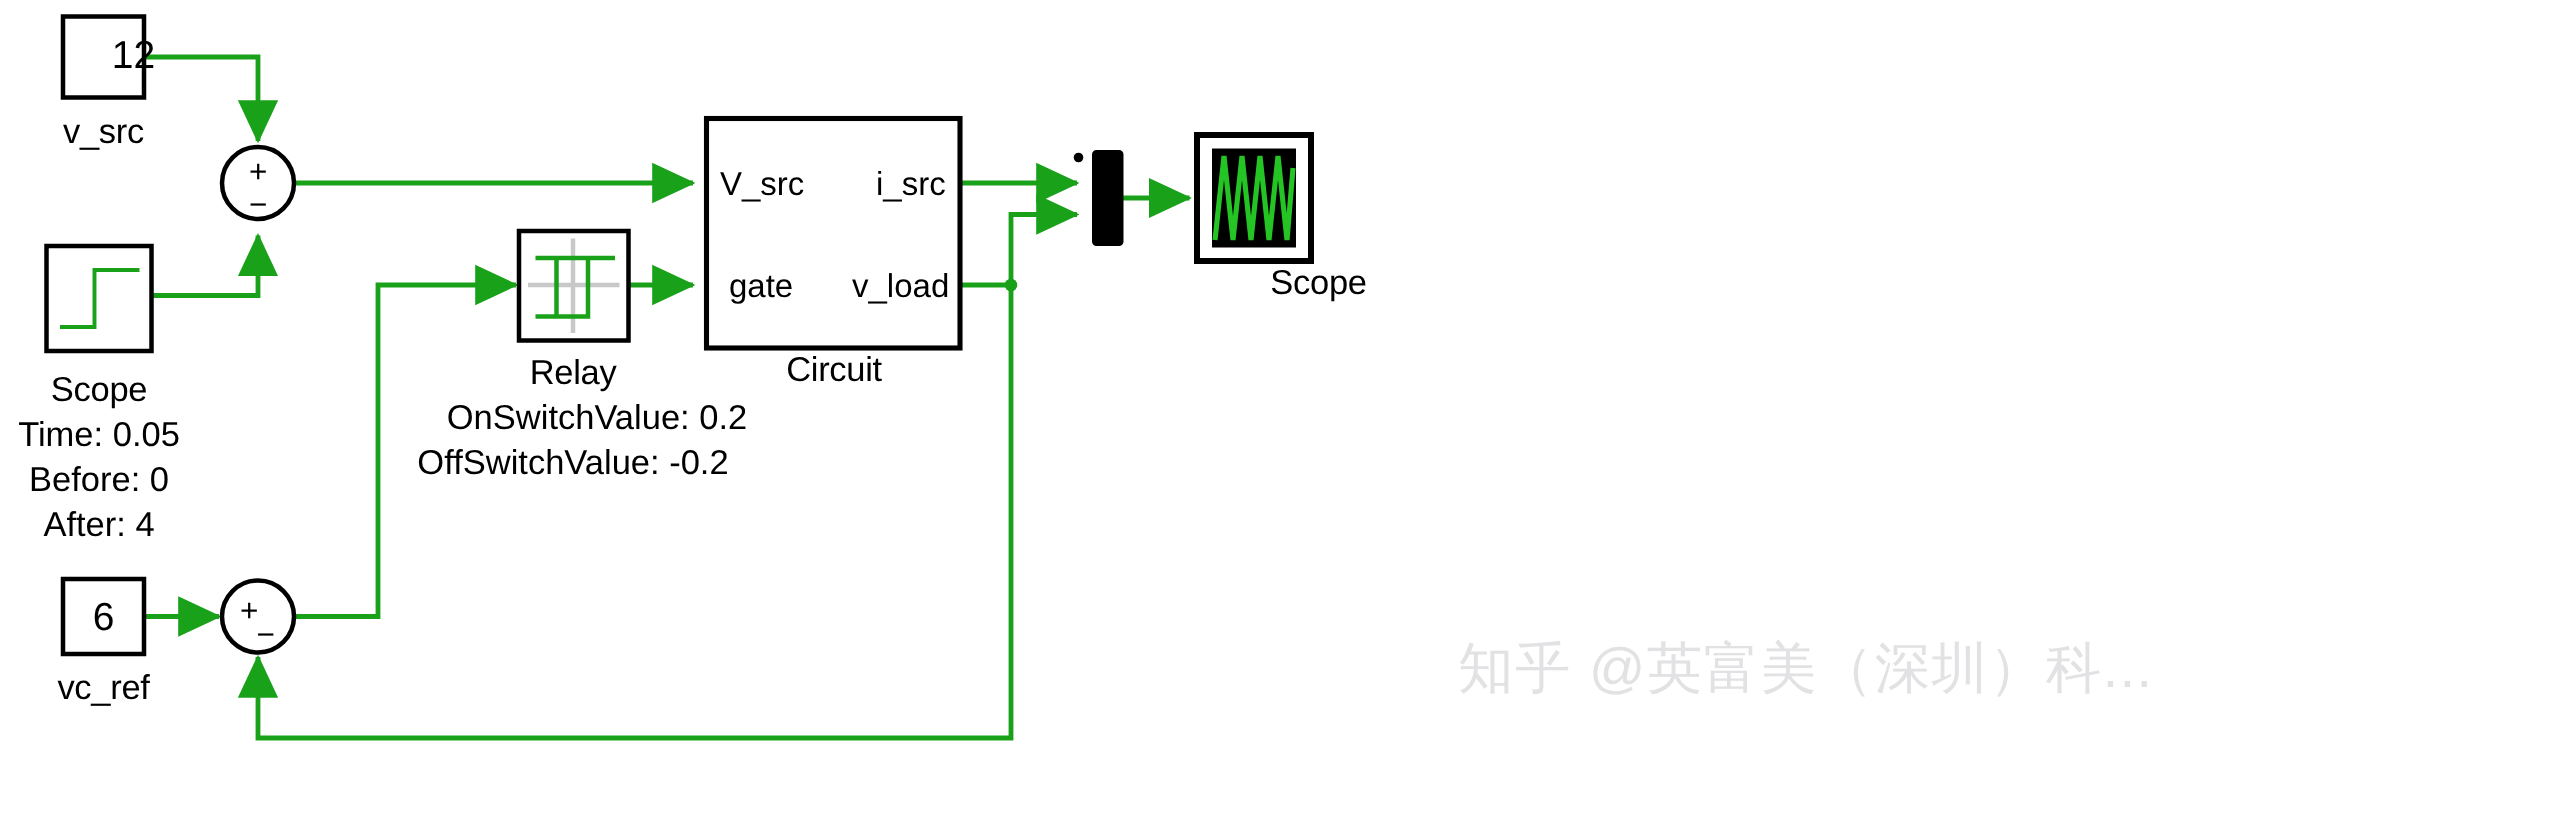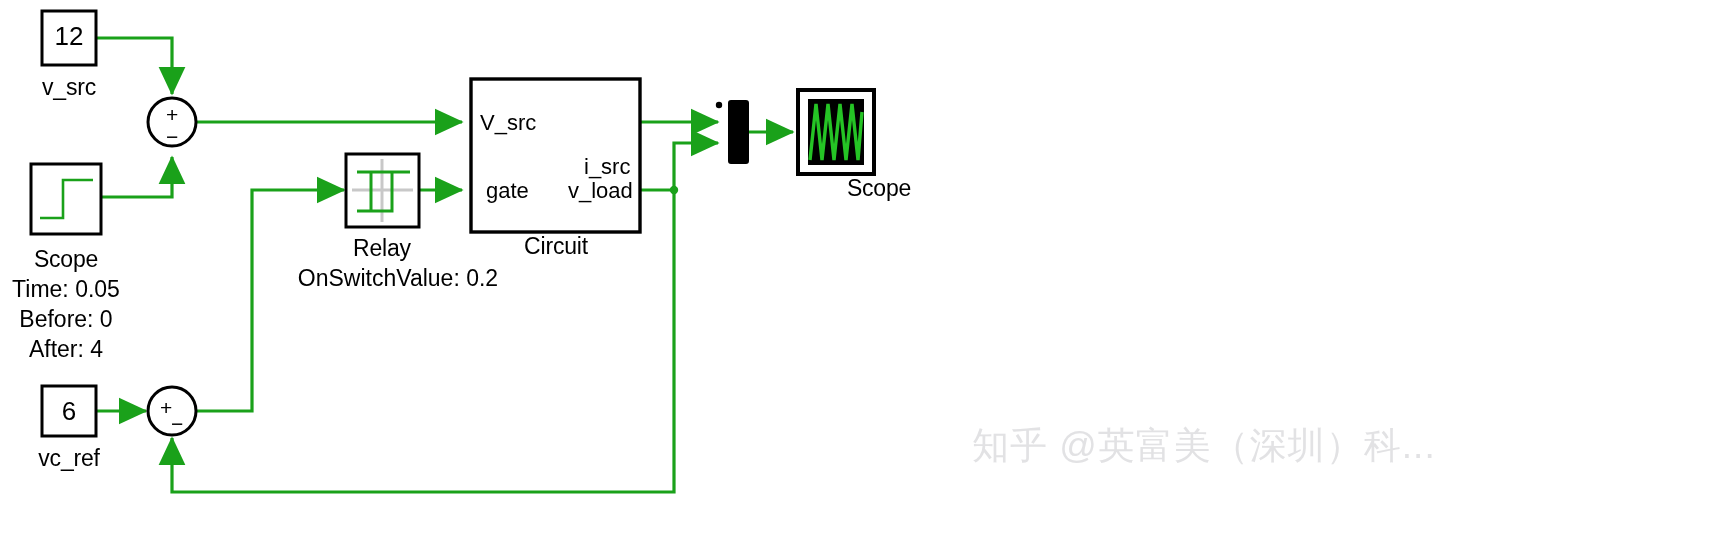--- a/index.html
+++ b/index.html
@@ -139,43 +139,44 @@
     <rect x="471" y="79" width="169" height="153" fill="#ffffff" stroke="#000000" stroke-width="3.4"></rect>
 
     <rect x="729" y="101" width="19" height="62" fill="#000000" stroke="#000000" stroke-width="2" rx="2"></rect>
     <circle cx="719" cy="105" r="3.2" fill="#000000"></circle>
 
     <rect x="798" y="90" width="76" height="84" fill="#ffffff" stroke="#000000" stroke-width="4"></rect>
     <rect x="808" y="99" width="56" height="66" fill="#000000"></rect>
     <path d="M810,160 L816,104 L822,160 L828,104 L834,160 L840,104 L846,160 L852,104 L858,160 L862,112" fill="none" stroke="#25c425" stroke-width="3.4" stroke-linejoin="miter"></path>
   </svg>
 
-  <div class="blk-value" style="left:42px; top:21px; width:54px;">12</div>
+  <div class="blk-value" style="left:42px; top:21px; width:54px;padding-left:20px;">12</div>
   <div class="blk-label" style="left:9px; top:72px; width:120px;">v_src</div>
 
   <div class="blk-label" style="left:6px; top:244px; width:120px;">Scope</div>
   <div class="param-block" style="left:-34px; top:274px; width:200px;">Time: 0.05</div>
   <div class="param-block" style="left:-34px; top:304px; width:200px;">Before: 0</div>
   <div class="param-block" style="left:-34px; top:334px; width:200px;">After: 4</div>
 
   <div class="sum-sign" style="left:166px; top:104px;">+</div>
   <div class="sum-sign" style="left:166px; top:126px;">−</div>
 
   <div class="sum-sign" style="left:160px; top:397px;">+</div>
   <div class="sum-sign" style="left:171px; top:413px;">−</div>
 
   <div class="blk-value" style="left:42px; top:396px; width:54px;">6</div>
   <div class="blk-label" style="left:9px; top:443px; width:120px;">vc_ref</div>
 
   <div class="blk-label" style="left:322px; top:233px; width:120px;">Relay</div>
   <div class="param-block" style="left:248px; top:263px; width:300px;">OnSwitchValue: 0.2</div>
+  <div class="param-block" style="left:232px; top:293px; width:300px;">OffSwitchValue: -0.2</div>
 
   <div class="port-label" style="left:480px; top:110px;">V_src</div>
   <div class="port-label" style="left:486px; top:178px;">gate</div>
-  <div class="port-label" style="left:584px; top:110px;margin-top:44px;">i_src</div>
+  <div class="port-label" style="left:584px; top:110px;">i_src</div>
   <div class="port-label" style="left:568px; top:178px;">v_load</div>
   <div class="blk-label" style="left:496px; top:231px; width:120px;">Circuit</div>
 
   <div class="blk-label" style="left:819px; top:173px; width:120px;">Scope</div>
 
   <div class="watermark" style="left:972px; top:421px;">知乎 @英富美（深圳）科...</div>
 
 </div>
 
 </body></html>

